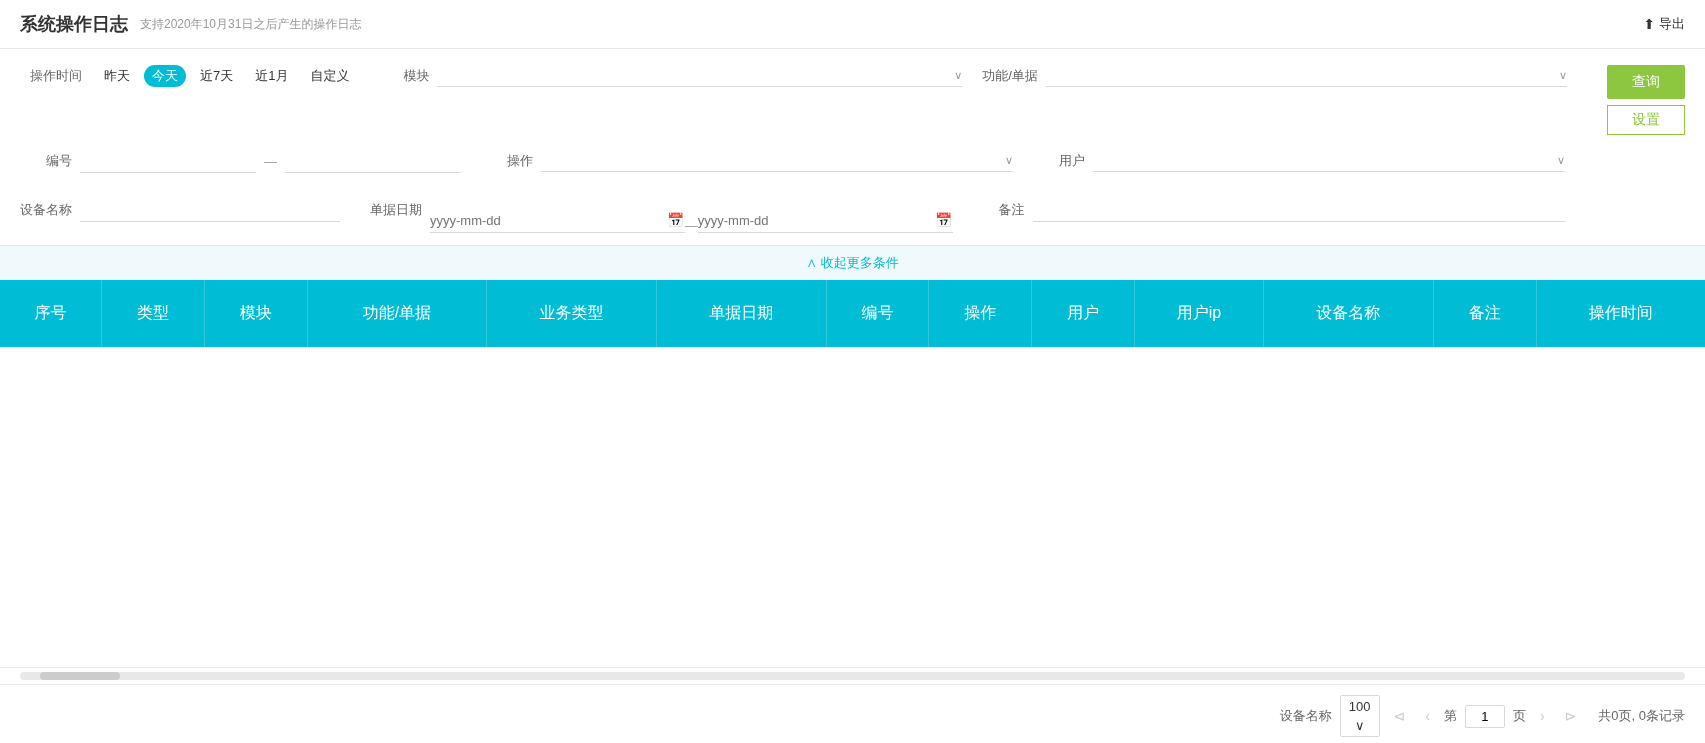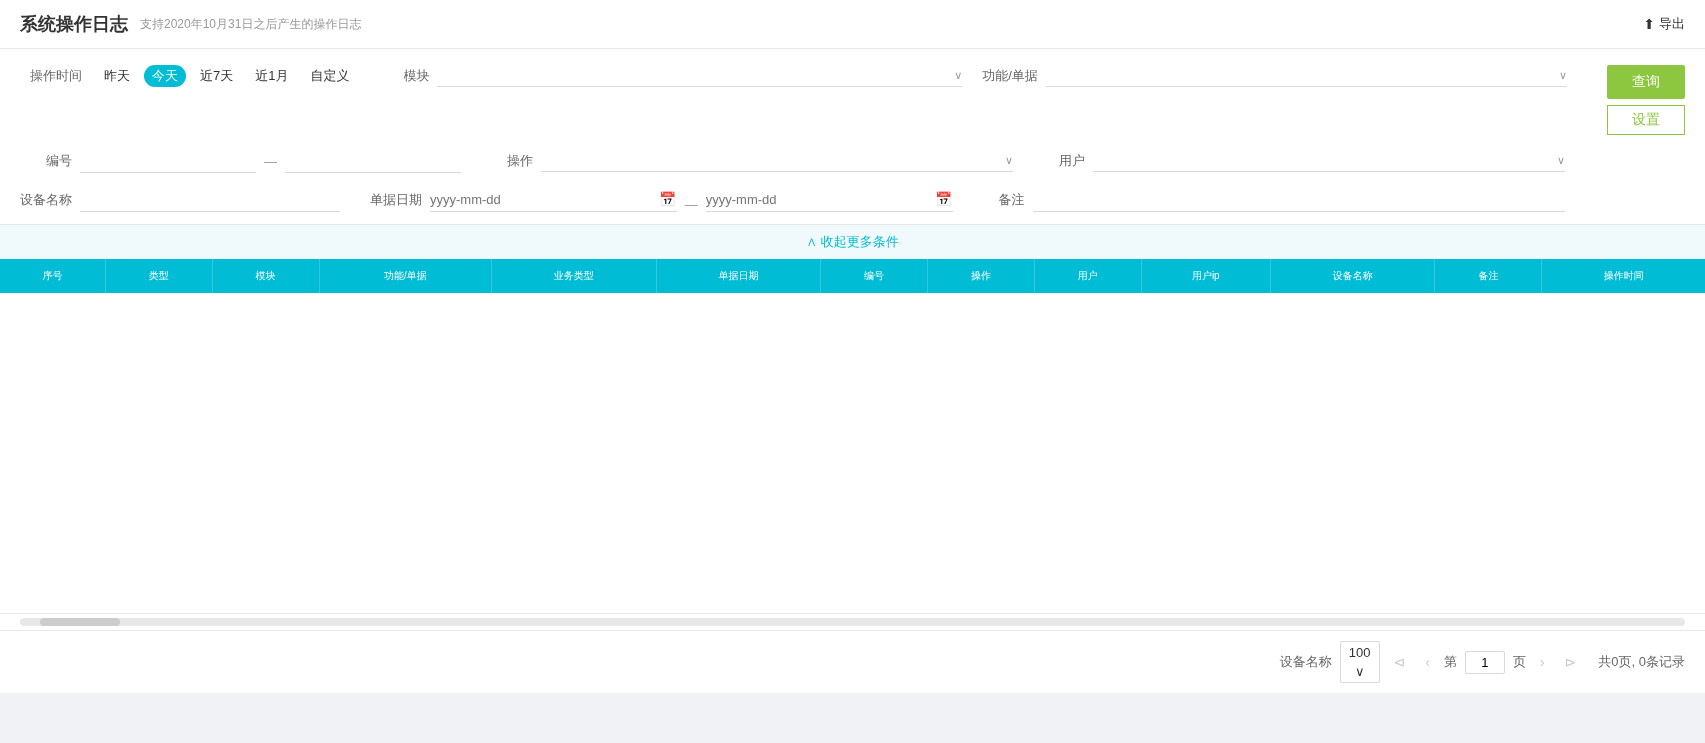--- a/index.html
+++ b/index.html
@@ -117,21 +117,21 @@
       padding: 4px 0;
       font-size: 13px;
       background: transparent;
     }
     .range-dash { color: #999; }
 
     .date-range {
       flex: 1;
       display: flex;
       align-items: flex-end;
-      gap: 8px;
+      margin-top: 21px;
     }
     .date-input-wrapper {
       display: flex;
       align-items: center;
       border-bottom: 1px solid #d9d9d9;
       padding: 4px 0;
       flex: 1;
     }
     .date-input {
       border: none;
@@ -190,23 +190,23 @@
     table {
       width: 100%;
       border-collapse: collapse;
     }
     thead tr {
       background: #00bcd4;
     }
     thead th {
       color: #fff;
       font-weight: normal;
-      padding: 10px 8px;
+      padding: 23px 8px;
       text-align: center;
-      font-size: 10px;
+      font-size: 16px;
       border-right: 1px solid rgba(255,255,255,0.2);
       white-space: nowrap;
     }
     thead th:last-child { border-right: none; }
 
     .empty-area {
       height: 320px;
       background: #fff;
     }
 

